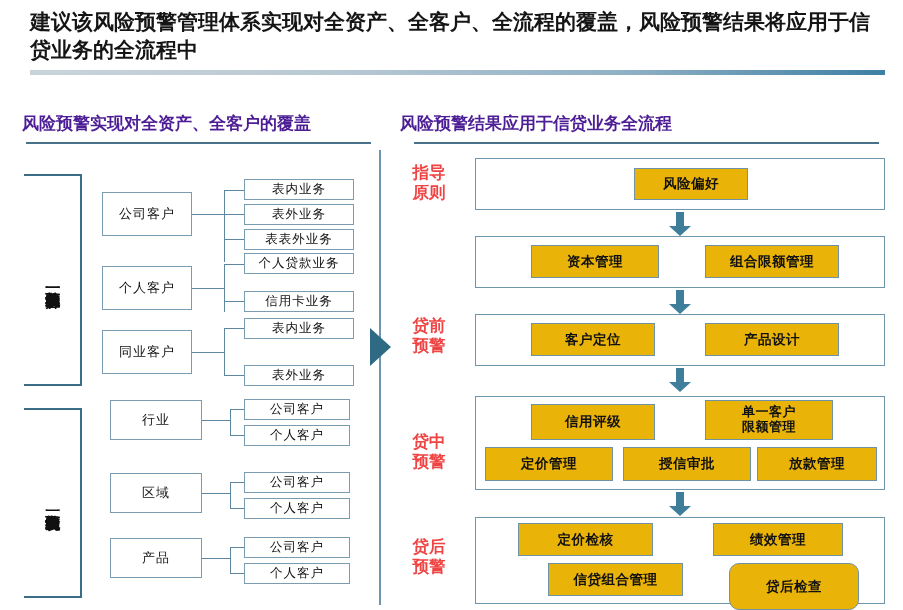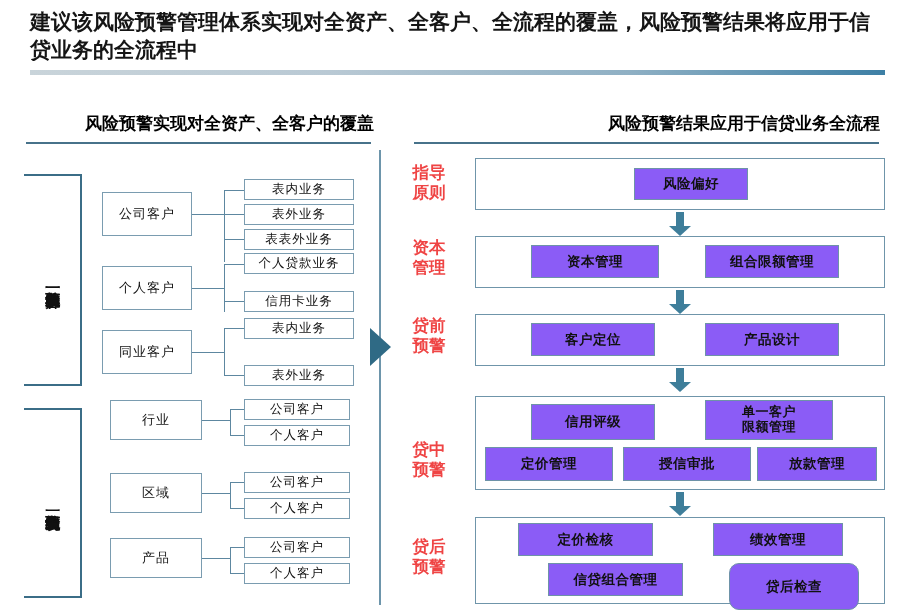--- a/index.html
+++ b/index.html
@@ -35,22 +35,22 @@
     width: 855px;
     height: 5px;
     background: linear-gradient(to right, #c9d4da 0%, #b9c9d4 35%, #8fb0c4 70%, #3d7fa5 100%);
   }
 
   
   .col-head {
     position: absolute;
     font-size: 17px;
     font-weight: bold;
-    color: #000000;
-    text-align: right;
+    color: #4c1d95;
+    text-align: left;
   }
   #left-head { left: 22px; top: 112px; width: 352px; }
   #right-head { left: 400px; top: 112px; width: 480px; }
 
   .head-rule {
     position: absolute;
     height: 2px;
     background: #47728a;
   }
   #left-head-rule { left: 26px; top: 142px; width: 345px; }
@@ -142,21 +142,21 @@
     position: absolute;
     box-sizing: border-box;
     border: 1px solid #6f95aa;
     background: #ffffff;
   }
 
   .rbox {
     position: absolute;
     box-sizing: border-box;
     border: 1px solid #6e93a8;
-    background: #8b5cf6;
+    background: #eab308;
     display: flex;
     align-items: center;
     justify-content: center;
     text-align: center;
     font-size: 13.5px;
     font-weight: bold;
     color: #111;
     line-height: 1.15;
     letter-spacing: 0.5px;
   }
@@ -265,45 +265,41 @@
     <span>指导</span>
     <span>原则</span>
   </div>
   <div class="stage-row" style="left:90px; top:158px; width:410px; height:52px;"></div>
   <div class="rbox" style="left:249px; top:168px; width:114px; height:32px;">风险偏好</div>
   <div class="down-arrow" style="left:284px; top:212px; height:24px;">
     <div class="shaft" style="height:14px;"></div>
     <div class="head" style="top:14px;"></div>
   </div>
 
-  <div class="stage-label" style="left:12px; top:238px;">
-    <span>资本</span>
-    <span>管理</span>
-  </div>
   <div class="stage-row" style="left:90px; top:236px; width:410px; height:52px;"></div>
   <div class="rbox" style="left:146px; top:245px; width:128px; height:33px;">资本管理</div>
   <div class="rbox" style="left:320px; top:245px; width:134px; height:33px;">组合限额管理</div>
   <div class="down-arrow" style="left:284px; top:290px; height:24px;">
     <div class="shaft" style="height:14px;"></div>
     <div class="head" style="top:14px;"></div>
   </div>
 
   <div class="stage-label" style="left:12px; top:316px;">
     <span>贷前</span>
     <span>预警</span>
   </div>
   <div class="stage-row" style="left:90px; top:314px; width:410px; height:52px;"></div>
   <div class="rbox" style="left:146px; top:323px; width:124px; height:33px;">客户定位</div>
   <div class="rbox" style="left:320px; top:323px; width:134px; height:33px;">产品设计</div>
   <div class="down-arrow" style="left:284px; top:368px; height:24px;">
     <div class="shaft" style="height:14px;"></div>
     <div class="head" style="top:14px;"></div>
   </div>
 
-  <div class="stage-label" style="left:12px; top:432px;margin-top:8px;">
+  <div class="stage-label" style="left:12px; top:432px;">
     <span>贷中</span>
     <span>预警</span>
   </div>
   <div class="stage-row" style="left:90px; top:396px; width:410px; height:94px;"></div>
   <div class="rbox" style="left:146px; top:404px; width:124px; height:36px;">信用评级</div>
   <div class="rbox two-line" style="left:320px; top:400px; width:128px; height:40px; white-space:pre-line;">单一客户
 限额管理</div>
   <div class="rbox" style="left:100px; top:447px; width:128px; height:34px;">定价管理</div>
   <div class="rbox" style="left:238px; top:447px; width:128px; height:34px;">授信审批</div>
   <div class="rbox" style="left:372px; top:447px; width:120px; height:34px;">放款管理</div>

